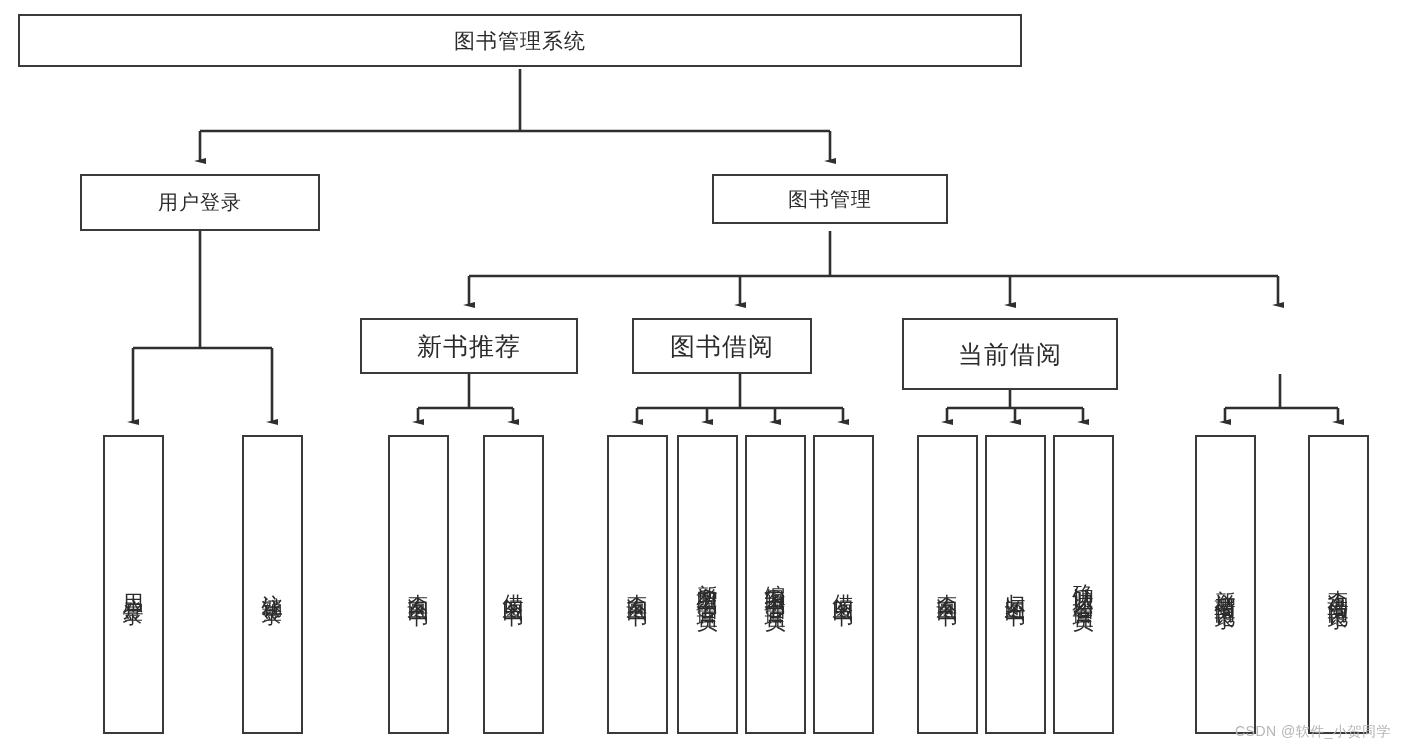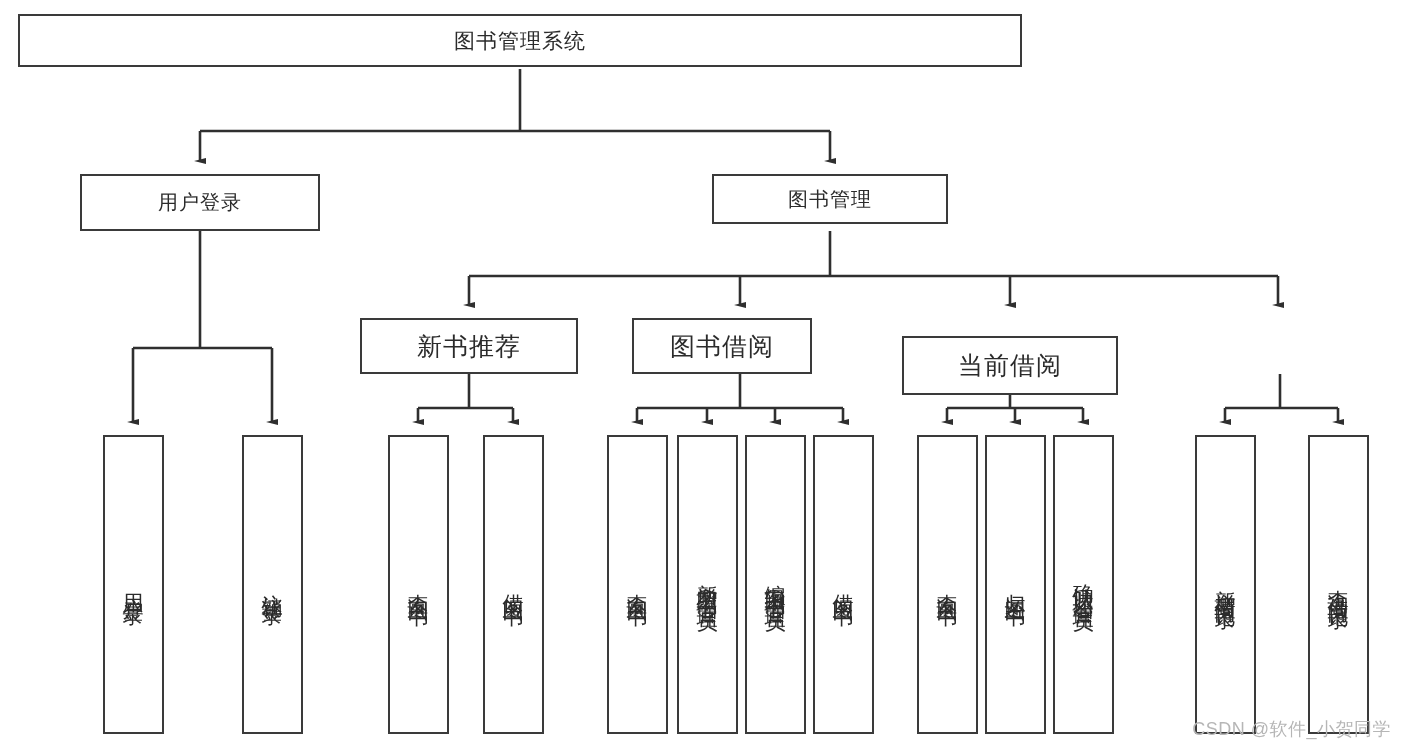--- a/index.html
+++ b/index.html
@@ -53,21 +53,21 @@
     text-align:center;
   }
   .htext{
     white-space:nowrap;
     letter-spacing:1px;
   }
   #watermark{
     position:absolute;
     right:14px;
     bottom:6px;
-    font-size:18px;
+    font-size:14px;
     color:#b6b6b6;
     letter-spacing:0.5px;
     white-space:nowrap;
     font-family:"Liberation Sans","DejaVu Sans",sans-serif;
   }
 </style>
 </head>
 <body>
 
 <div id="stage" style="background: rgb(255, 255, 255);">
@@ -133,21 +133,21 @@
   <div class="node lvl1" id="n-l1-1" style="left: 712px; top: 174px; width: 236px; height: 50px; border-color: rgb(58, 58, 58); background: rgb(255, 255, 255); color: rgb(43, 43, 43);">
     <span class="htext">图书管理</span>
   </div>
 
   <div class="node lvl2" id="n-l2-0" style="left: 360px; top: 318px; width: 218px; height: 56px; border-color: rgb(58, 58, 58); background: rgb(255, 255, 255); color: rgb(43, 43, 43);">
     <span class="htext">新书推荐</span>
   </div>
   <div class="node lvl2" id="n-l2-1" style="left: 632px; top: 318px; width: 180px; height: 56px; border-color: rgb(58, 58, 58); background: rgb(255, 255, 255); color: rgb(43, 43, 43);">
     <span class="htext">图书借阅</span>
   </div>
-  <div class="node lvl2" id="n-l2-2" style="left: 902px; top: 318px; width: 216px; height: 59px; border-color: rgb(58, 58, 58); background: rgb(255, 255, 255); color: rgb(43, 43, 43); margin-top: 18px;">
+  <div class="node lvl2" id="n-l2-2" style="left: 902px; top: 318px; width: 216px; height: 72px; border-color: rgb(58, 58, 58); background: rgb(255, 255, 255); color: rgb(43, 43, 43);">
     <span class="htext">当前借阅</span>
   </div>
 
   <div class="node leaf" id="n-lf-0" style="left: 103px; top: 435px; width: 61px; height: 299px; border-color: rgb(58, 58, 58); background: rgb(255, 255, 255); color: rgb(43, 43, 43);">
     <span class="vtext">用户登录</span>
   </div>
   <div class="node leaf" id="n-lf-1" style="left: 242px; top: 435px; width: 61px; height: 299px; border-color: rgb(58, 58, 58); background: rgb(255, 255, 255); color: rgb(43, 43, 43);">
     <span class="vtext">注销登录</span>
   </div>
   <div class="node leaf" id="n-lf-2" style="left: 388px; top: 435px; width: 61px; height: 299px; border-color: rgb(58, 58, 58); background: rgb(255, 255, 255); color: rgb(43, 43, 43);">

